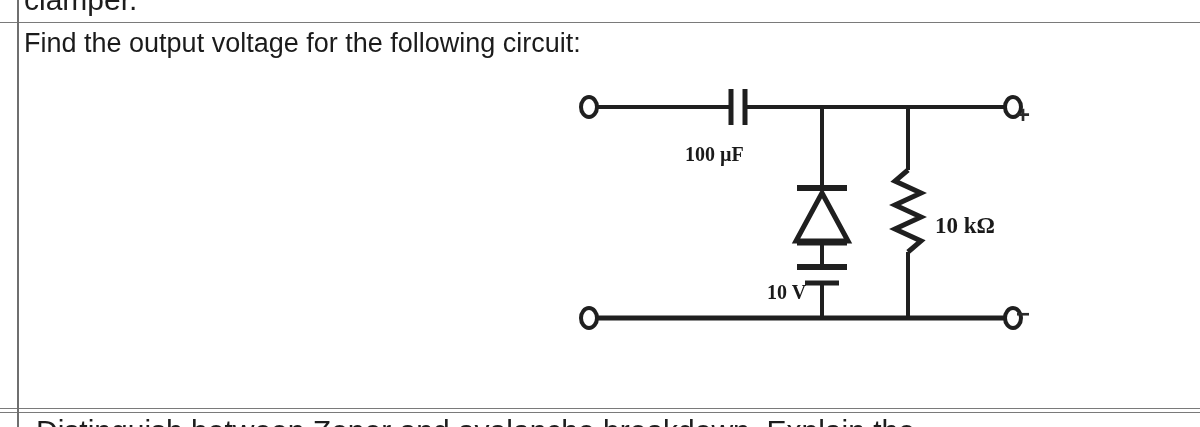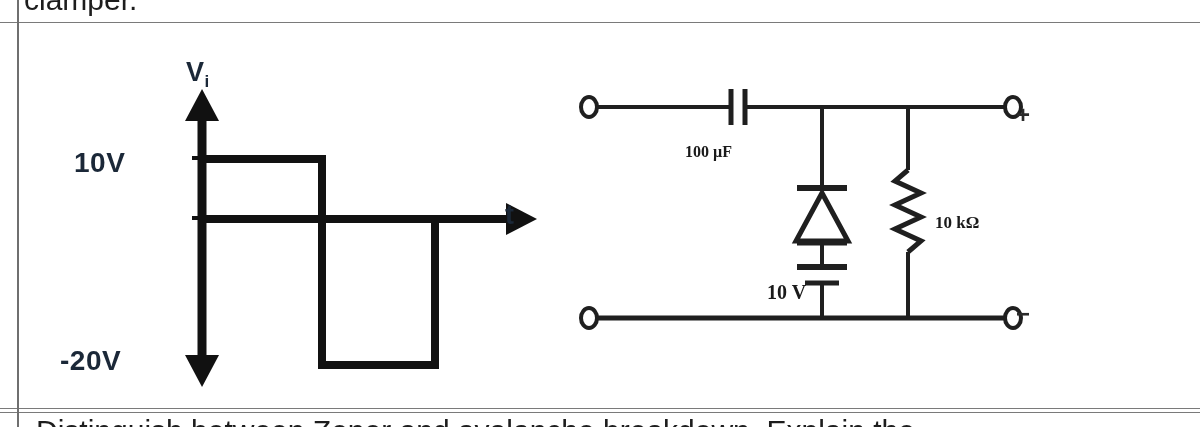--- a/index.html
+++ b/index.html
@@ -99,67 +99,40 @@
   }
   #circuit svg { display: block; }
 
   .ck-label {
     position: absolute;
     font-family: "Liberation Serif", serif;
     font-weight: bold;
     color: #1a1a1a;
     white-space: nowrap;
   }
-  .lbl-cap   { left: 110px; top: 58px;  font-size: 16px; }
-  .lbl-res   { left: 360px; top: 128px; font-size: 17px; }
+  .lbl-cap   { left: 110px; top: 58px;  font-size: 20px; }
+  .lbl-res   { left: 360px; top: 128px; font-size: 23px; }
   .lbl-bat   { left: 192px; top: 196px; font-size: 20px; }
   .lbl-plus  { left: 441px; top: 16px;  font-size: 24px; font-family:"Liberation Sans",sans-serif; color:#2b2b2b; }
   .lbl-minus { left: 441px; top: 215px; font-size: 24px; font-family:"Liberation Sans",sans-serif; color:#2b2b2b; }
 </style>
 </head>
 <body>
 
 <div id="page">
 
   <div class="rule-h rule-top"></div>
   <div class="rule-h rule-bot1"></div>
   <div class="rule-h rule-bot2"></div>
   <div class="rule-v"></div>
 
   <div class="clipped-top">clamper.</div>
 
+  <div class="question">Find the output voltage for the following circuit:</div>
 
-  <div id="waveform">
-    <svg width="520" height="340" viewBox="0 0 520 340">
-      <g stroke="#111111" fill="none" stroke-linecap="square">
-
-        <line x1="152" y1="55" x2="152" y2="310" stroke-width="9"></line>
-
-        <polygon points="152,34 135,66 169,66" fill="#111111" stroke="none"></polygon>
-
-        <polygon points="152,332 135,300 169,300" fill="#111111" stroke="none"></polygon>
-
-        <line x1="144" y1="103" x2="160" y2="103" stroke-width="4"></line>
-
-        <line x1="144" y1="163" x2="160" y2="163" stroke-width="4"></line>
-
-        <line x1="152" y1="164" x2="465" y2="164" stroke-width="8"></line>
-        <polygon points="487,164 456,148 456,180" fill="#111111" stroke="none"></polygon>
-
-        <polyline points="152,104 272,104 272,164 272,310 385,310 385,164 465,164" stroke="#111111" stroke-width="8" fill="none"></polyline>
-      </g>
-    </svg>
-
-    <div class="wf-label lbl-vi">
-      <span>V</span><sub>i</sub>
-    </div>
-    <div class="wf-label lbl-10v">10V</div>
-    <div class="wf-label lbl-20v">-20V</div>
-    <div class="wf-label lbl-t">t</div>
-  </div>
 
   <div id="circuit">
     <svg width="500" height="270" viewBox="0 0 500 270">
       <g stroke="#1f1f1f" fill="none" stroke-width="4" stroke-linecap="butt">
 
         <ellipse cx="14" cy="22" rx="8" ry="10" stroke-width="4" fill="#ffffff"></ellipse>
         <line x1="22" y1="22" x2="154" y2="22"></line>
 
         <line x1="156" y1="4" x2="156" y2="40" stroke-width="5"></line>
         <line x1="170" y1="4" x2="170" y2="40" stroke-width="5"></line>

